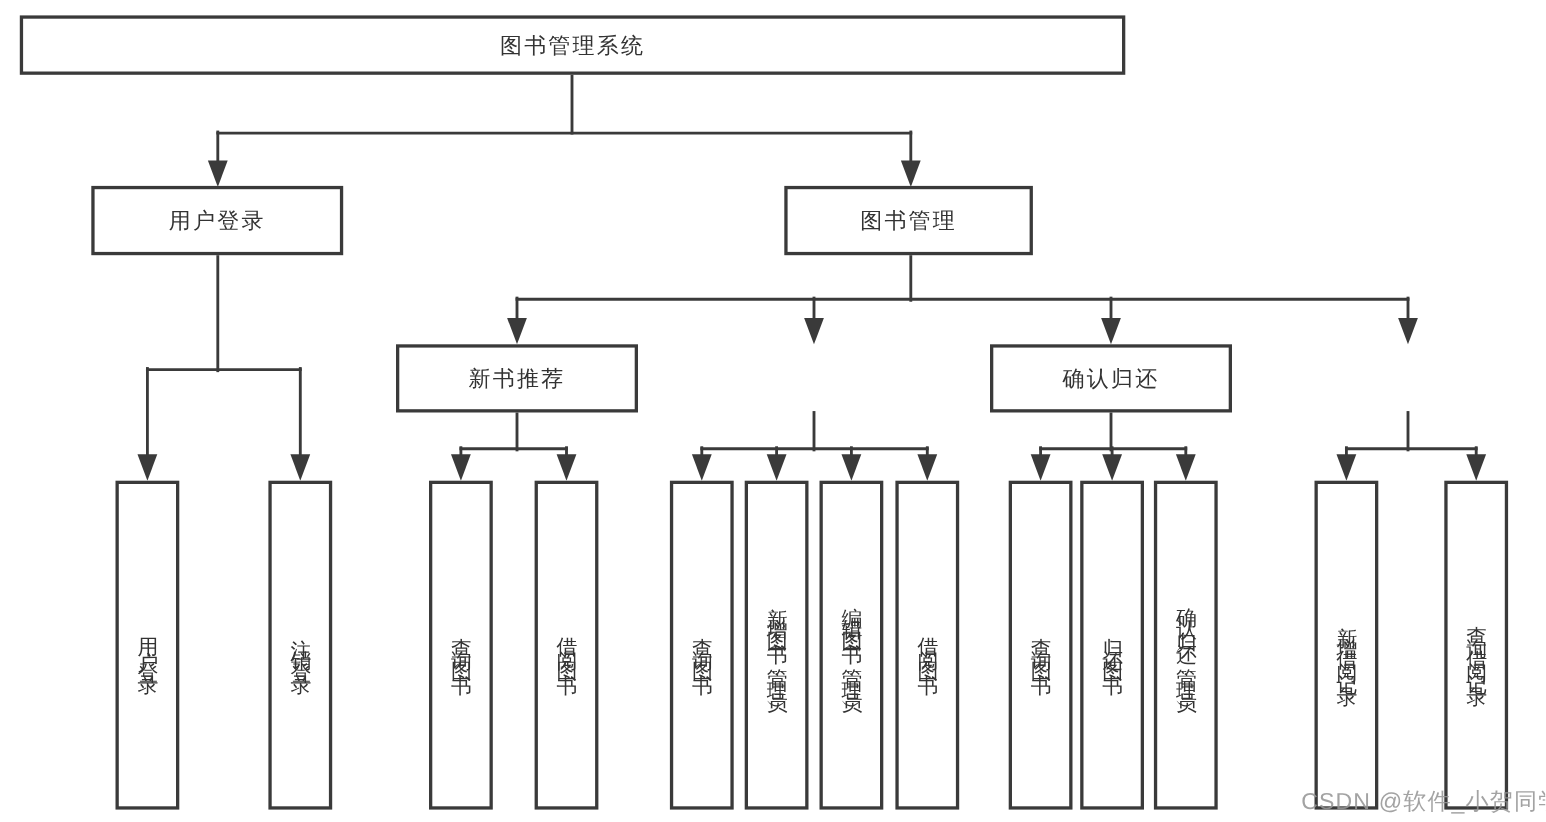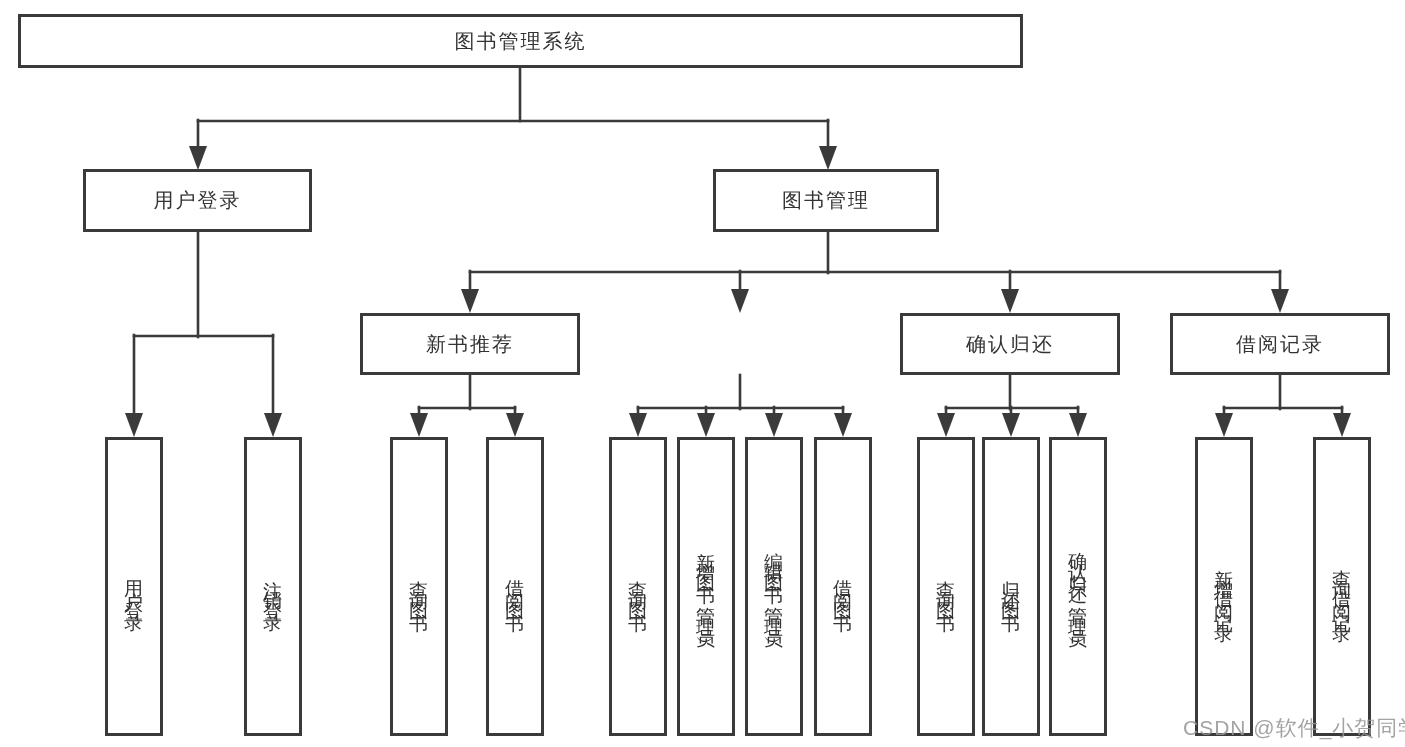--- a/index.html
+++ b/index.html
@@ -133,21 +133,20 @@
     </g>
   </svg>
 
   <div class="node h-node" style="left:18px; top:14px; width:1005px; height:54px;">图书管理系统</div>
 
   <div class="node h-node" style="left:83px; top:169px; width:229px; height:63px;">用户登录</div>
   <div class="node h-node" style="left:360px; top:313px; width:220px; height:62px;">新书推荐</div>
 
   <div class="node h-node" style="left:713px; top:169px; width:226px; height:63px;">图书管理</div>
   <div class="node h-node" style="left:900px; top:313px; width:220px; height:62px;">确认归还</div>
-  <div class="node h-node" style="left:1170px; top:313px; width:220px; height:62px;">借阅记录</div>
 
   <div class="node v-node" style="left:105px; top:437px; width:58px; height:299px;">用户登录</div>
   <div class="node v-node" style="left:244px; top:437px; width:58px; height:299px;">注销登录</div>
 
   <div class="node v-node" style="left:390px; top:437px; width:58px; height:299px;">查询图书</div>
   <div class="node v-node" style="left:486px; top:437px; width:58px; height:299px;">借阅图书</div>
 
   <div class="node v-node" style="left:609px; top:437px; width:58px; height:299px;">查询图书</div>
   <div class="node v-node" style="left:677px; top:437px; width:58px; height:299px;">新增图书（管理员）</div>
   <div class="node v-node" style="left:745px; top:437px; width:58px; height:299px;">编辑图书（管理员）</div>

